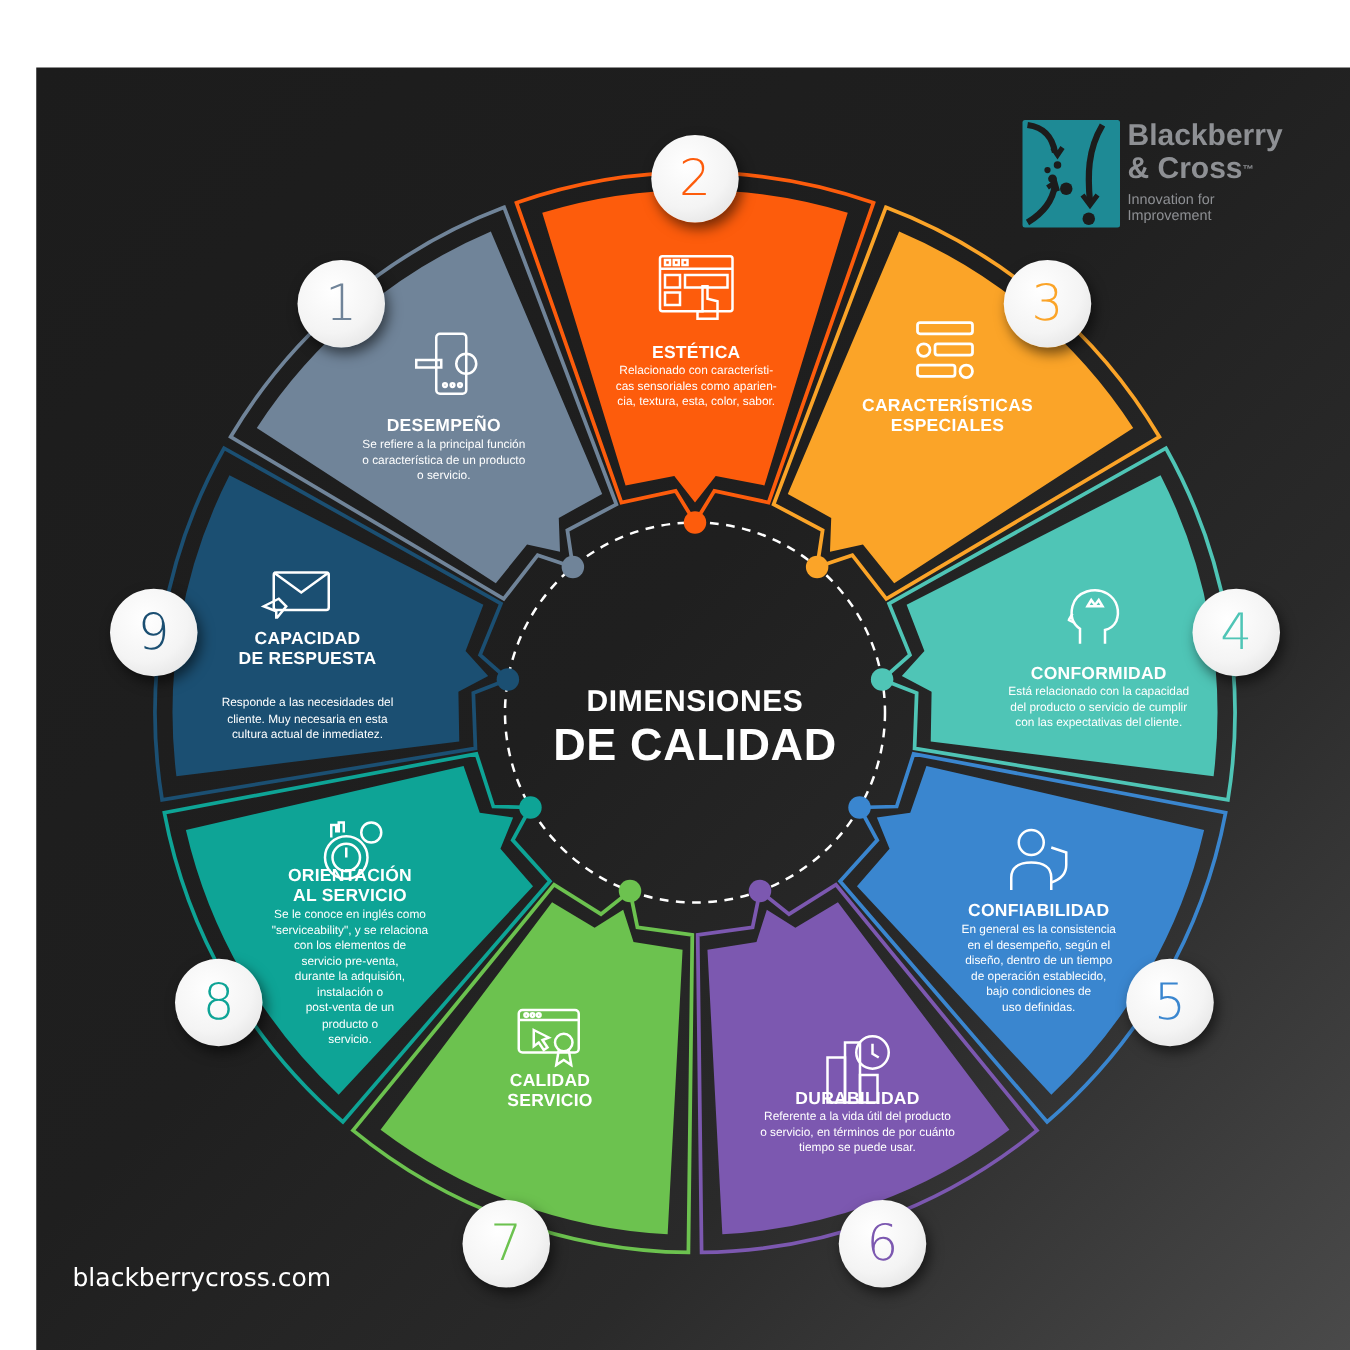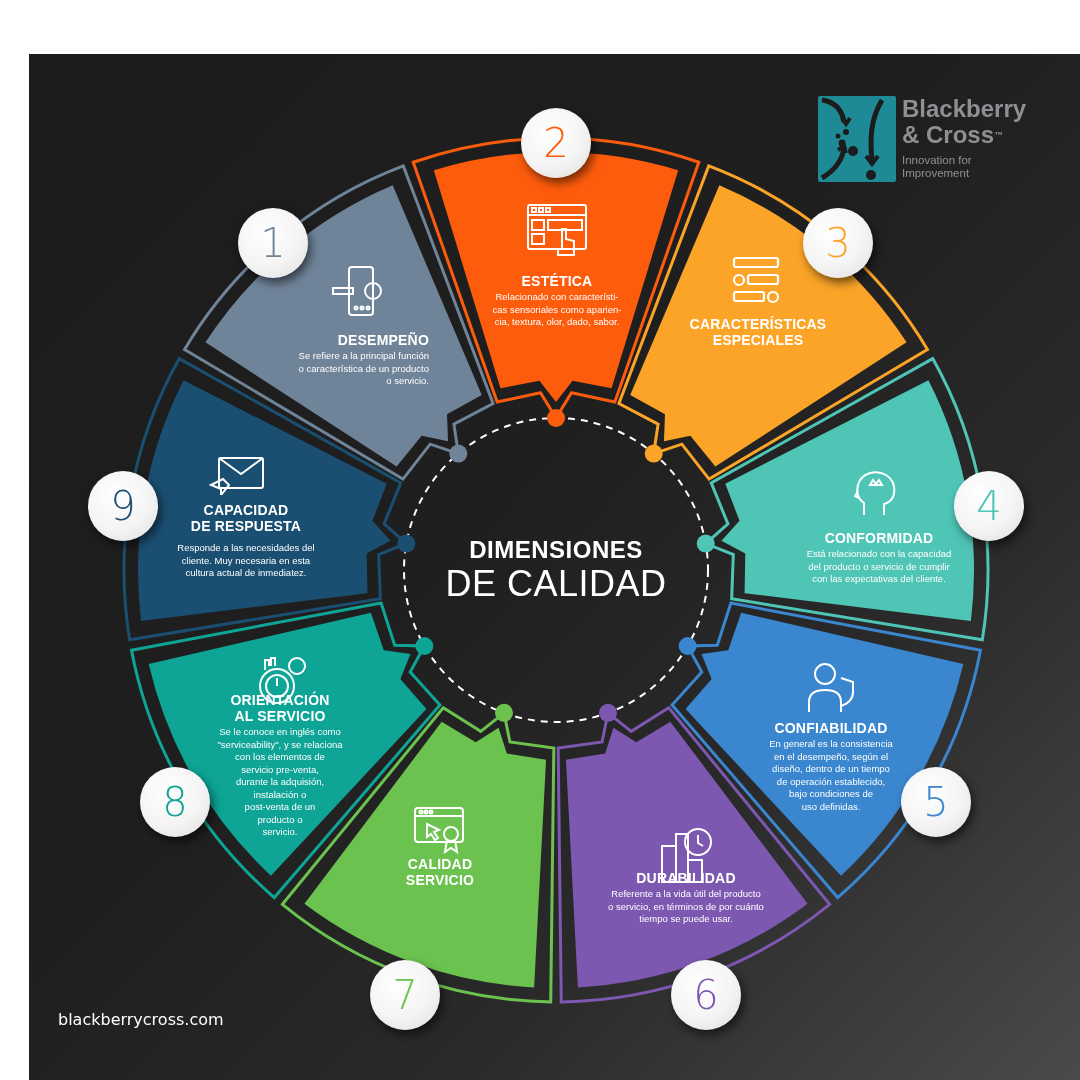--- a/index.html
+++ b/index.html
@@ -7,28 +7,28 @@
   .panel{position:absolute;left:29px;top:54px;width:1051px;height:1026px;
     background:linear-gradient(135deg,#1c1c1c 0%,#1f1f1f 45%,#2a2a2a 70%,#4a4a4a 100%);}
   svg.wheel{position:absolute;left:0;top:0;width:1080px;height:1080px;}
   .seg-text{position:absolute;color:#fff;text-align:center;transform:translate(-50%,0);}
   .seg-title{font-weight:bold;font-size:14px;line-height:16px;letter-spacing:0.2px;}
   .seg-desc{font-size:9.5px;line-height:12.5px;margin-top:2px;}
   .badge{position:absolute;width:70px;height:70px;border-radius:50%;
     background:radial-gradient(circle at 40% 35%,#ffffff 0%,#f4f4f4 55%,#dcdcdc 100%);
     box-shadow:3px 5px 10px rgba(0,0,0,0.55);transform:translate(-50%,-50%);
     display:flex;align-items:center;justify-content:center;font-size:40px;font-family:"DejaVu Sans",sans-serif;font-weight:300;}
-  .center-title{position:absolute;left:556px;top:536px;transform:translate(-50%,0);color:#fff;text-align:center;}
+  .center-title{position:absolute;left:556px;top:548px;transform:translate(-50%,0);color:#fff;text-align:center;}
   .center-title .l1{font-size:24px;font-weight:bold;letter-spacing:0.5px;line-height:28px;}
-  .center-title .l2{font-size:36px;font-weight:normal;line-height:40px;letter-spacing:0.5px;}
+  .center-title .l2{font-size:36px;font-weight:bold;line-height:40px;letter-spacing:0.5px;}
   .logo{position:absolute;left:818px;top:84px;width:250px;height:90px;margin-top:12px;}
   .logo-mark{position:absolute;left:0;top:0;width:78px;height:86px;background:#1e8a95;border-radius:2px;overflow:hidden;}
   .logo-name{position:absolute;left:84px;top:0;color:#8e9094;font-weight:bold;font-size:24px;line-height:26px;}
   .logo-tag{position:absolute;left:84px;top:58px;color:#8e9094;font-size:11.5px;line-height:13px;}
-  .site{position:absolute;left:58px;top:1010px;color:#fff;font-size:16px;font-family:"DejaVu Sans",sans-serif;}
+  .site{position:absolute;left:58px;top:1010px;color:#fff;font-size:20px;font-family:"DejaVu Sans",sans-serif;}
   .icon{position:absolute;transform:translate(-50%,0);}
 </style>
 </head>
 <body>
 
 <div class="panel"></div>
 
 <svg class="wheel" viewBox="0 0 1080 1080" id="wheel">
   <g id="segs">
       <path d="M184.5438186701507 349.4454594621863 A432 432 0 0 1 403.29886748736095 165.88817868149727 L493.08147780729223 403.4909625122836 L453.90339432951384 424.19093611655944 L458.29628332764605 453.56124464591534 L430.13499294879455 444.13499294879455 L402.94629565575656 479.12336061173414 Z" fill="none" stroke="#708499" stroke-width="3"></path>
@@ -57,34 +57,34 @@
       <circle cx="653.703716672354" cy="453.56124464591534" r="9" fill="#fba428"></circle>
       <circle cx="705.6907784578557" cy="543.6054769946265" r="9" fill="#4fc5b6"></circle>
       <circle cx="687.6358613752348" cy="646" r="9" fill="#3a86cf"></circle>
       <circle cx="607.9870617855016" cy="712.8332783594581" r="9" fill="#7c58b0"></circle>
       <circle cx="504.0129382144984" cy="712.8332783594581" r="9" fill="#6cc24f"></circle>
       <circle cx="424.3641386247653" cy="646" r="9" fill="#0ea496"></circle>
       <circle cx="406.30922154214437" cy="543.6054769946265" r="9" fill="#1b4f72"></circle>
     </g>
 </svg>
 
-<div class="seg-text" style="left:344px;top:332px;width:170px;text-align:right;">
+<div class="seg-text" style="left:355px;top:332px;width:170px;">
   <div class="seg-title">DESEMPEÑO</div>
   <div class="seg-desc">
     <div>Se refiere a la principal función</div>
     <div>o característica de un producto</div>
     <div>o servicio.</div>
   </div>
 </div>
 <div class="seg-text" style="left:557px;top:273px;width:150px;">
   <div class="seg-title">ESTÉTICA</div>
   <div class="seg-desc">
     <div>Relacionado con característi-</div>
     <div>cas sensoriales como aparien-</div>
-    <div>cia, textura, olor, dado, sabor.</div>
+    <div>cia, textura, esta, color, sabor.</div>
   </div>
 </div>
 <div class="seg-text" style="left:758px;top:316px;width:170px;">
   <div class="seg-title">CARACTERÍSTICAS</div>
   <div class="seg-title">ESPECIALES</div>
 </div>
 <div class="seg-text" style="left:879px;top:530px;width:190px;">
   <div class="seg-title">CONFORMIDAD</div>
   <div class="seg-desc">
     <div>Está relacionado con la capacidad</div>
@@ -126,21 +126,21 @@
     <div>durante la adquisión,</div>
     <div>instalación o</div>
     <div>post-venta de un</div>
     <div>producto o</div>
     <div>servicio.</div>
   </div>
 </div>
 <div class="seg-text" style="left:246px;top:502px;width:170px;">
   <div class="seg-title">CAPACIDAD</div>
   <div class="seg-title">DE RESPUESTA</div>
-  <div class="seg-desc" style="margin-top:8px;">
+  <div class="seg-desc" style="margin-top:23px;">
     <div>Responde a las necesidades del</div>
     <div>cliente. Muy necesaria en esta</div>
     <div>cultura actual de inmediatez.</div>
   </div>
 </div>
 
 <svg class="icon" style="left:357px;top:264px" width="56" height="56" viewBox="0 0 56 56" fill="none" stroke="#fff" stroke-width="2">
   <rect x="20" y="3" width="24" height="48" rx="3"></rect>
     <path d="M4 24h20v6H4z"></path>
     <circle cx="44" cy="27" r="8"></circle>

